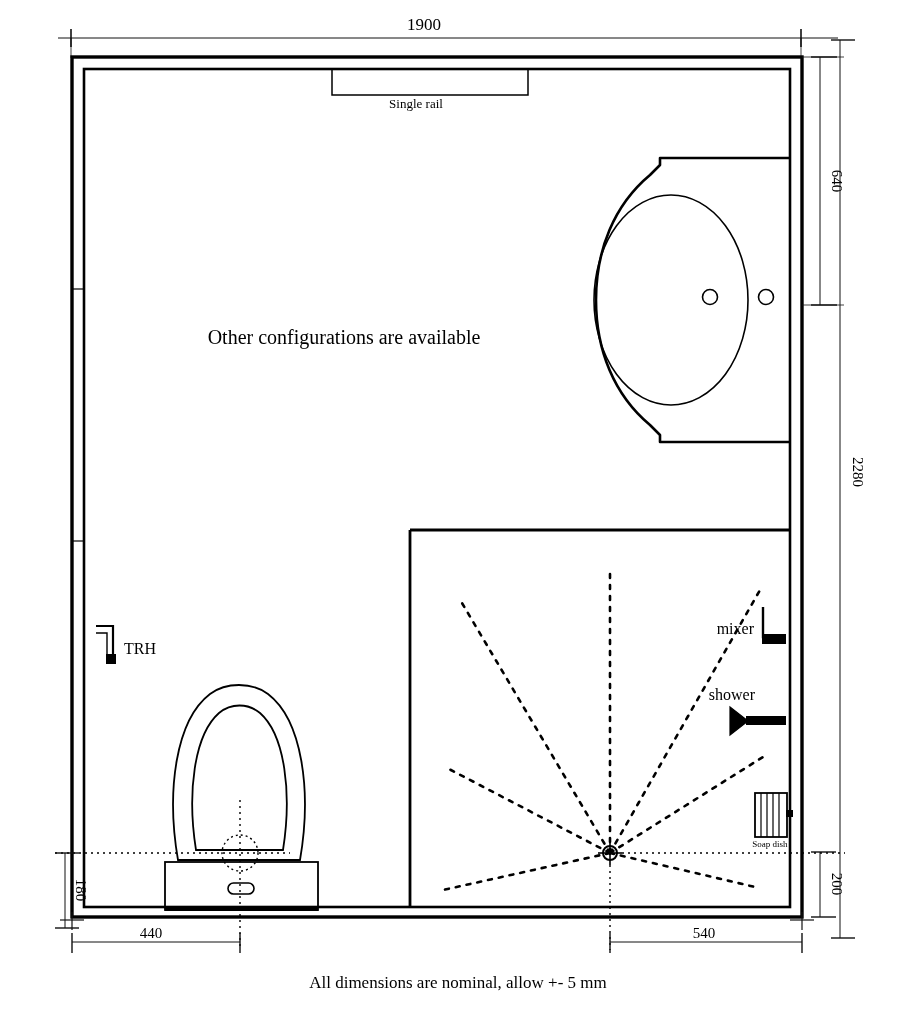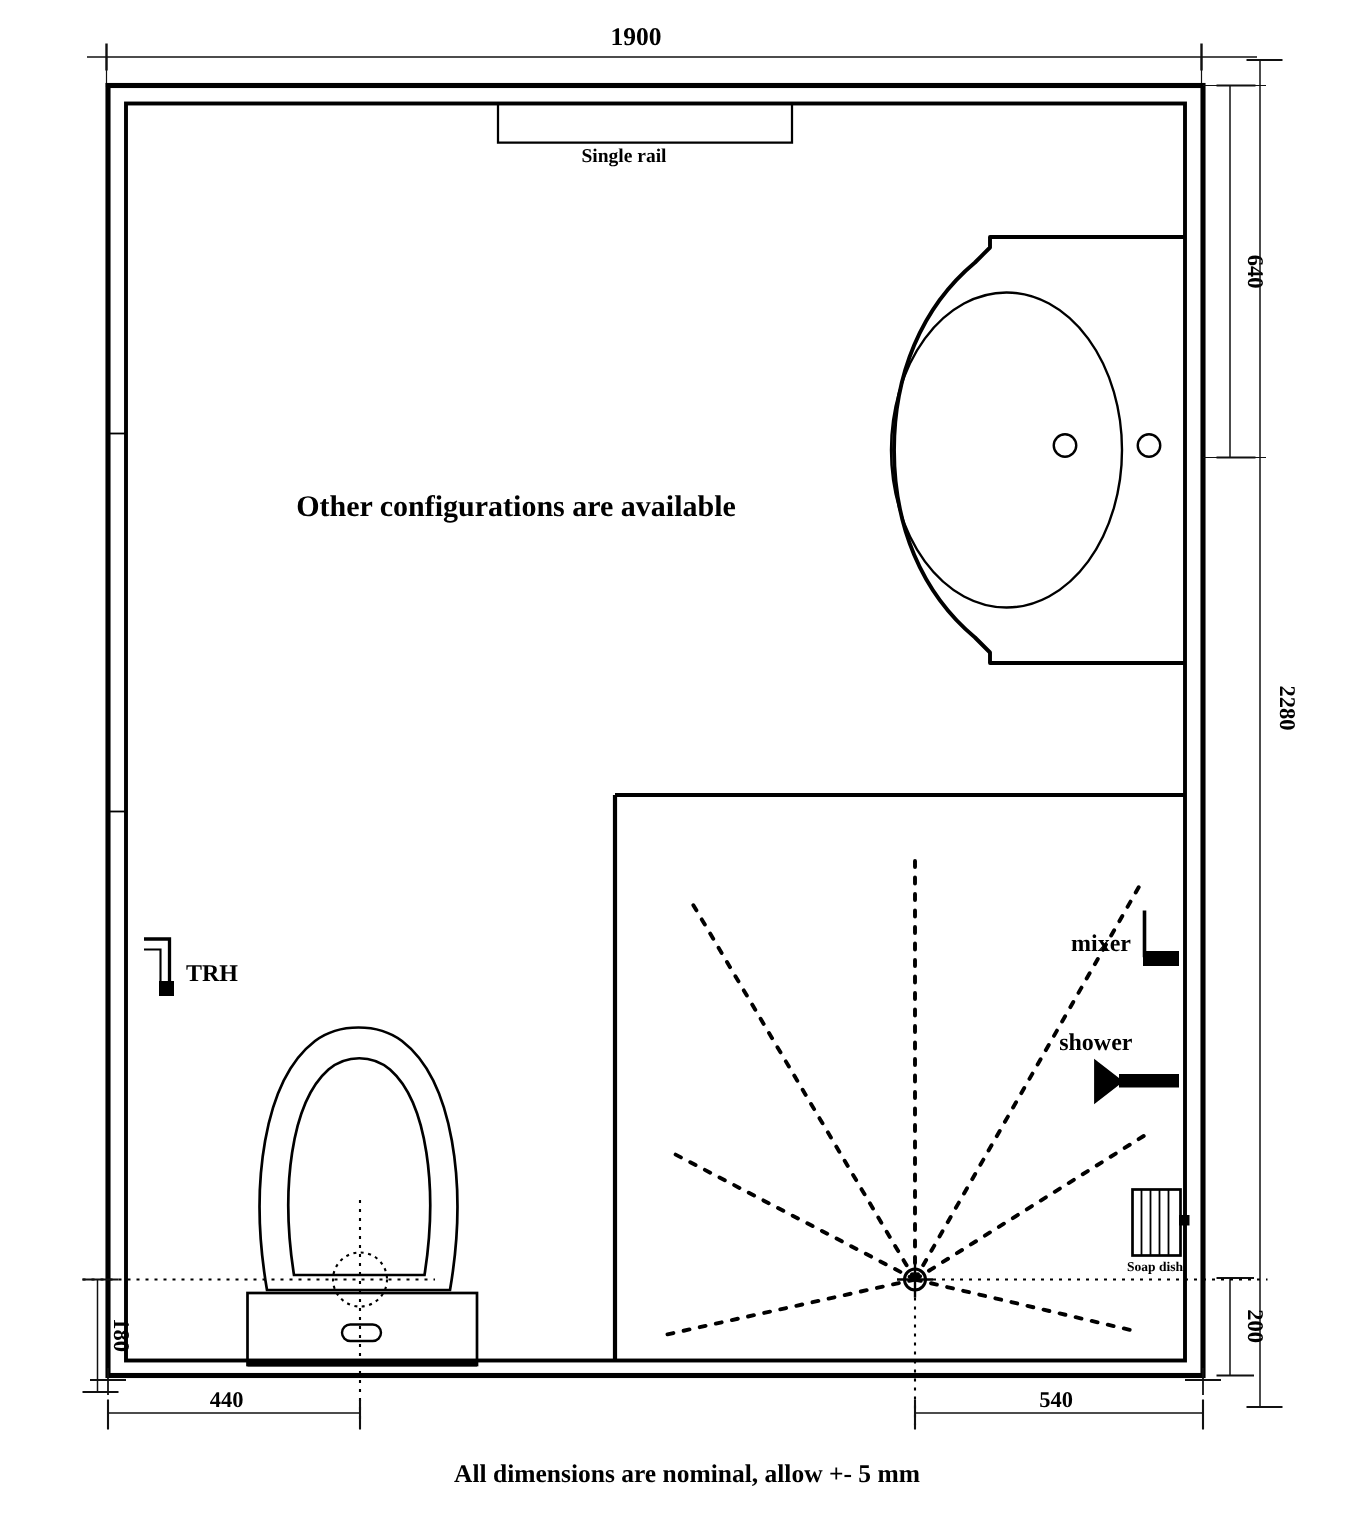--- a/index.html
+++ b/index.html
@@ -12,21 +12,20 @@
     height: 1024px;
     font-family: "Liberation Serif", serif;
     color: #000000;
     overflow: hidden;
     position: relative;
   }
   #plan-root {
     position: relative;
     width: 758px;
     height: 1024px;
-    font-weight: bold;
   }
   svg.plan {
     display: block;
     width: 905px;
     height: 1024px;
   }
   .lbl {
     font-family: "Liberation Serif", serif;
     fill: #000000;
   }

